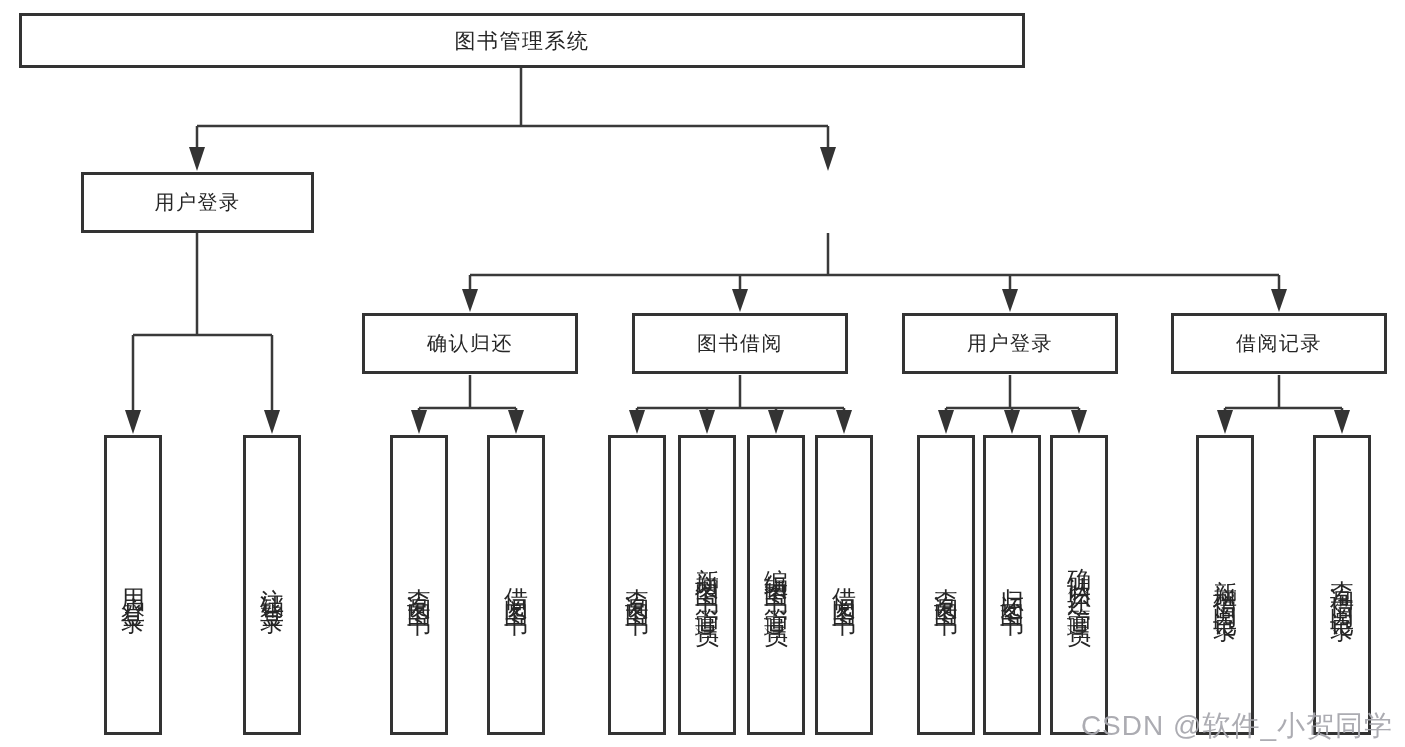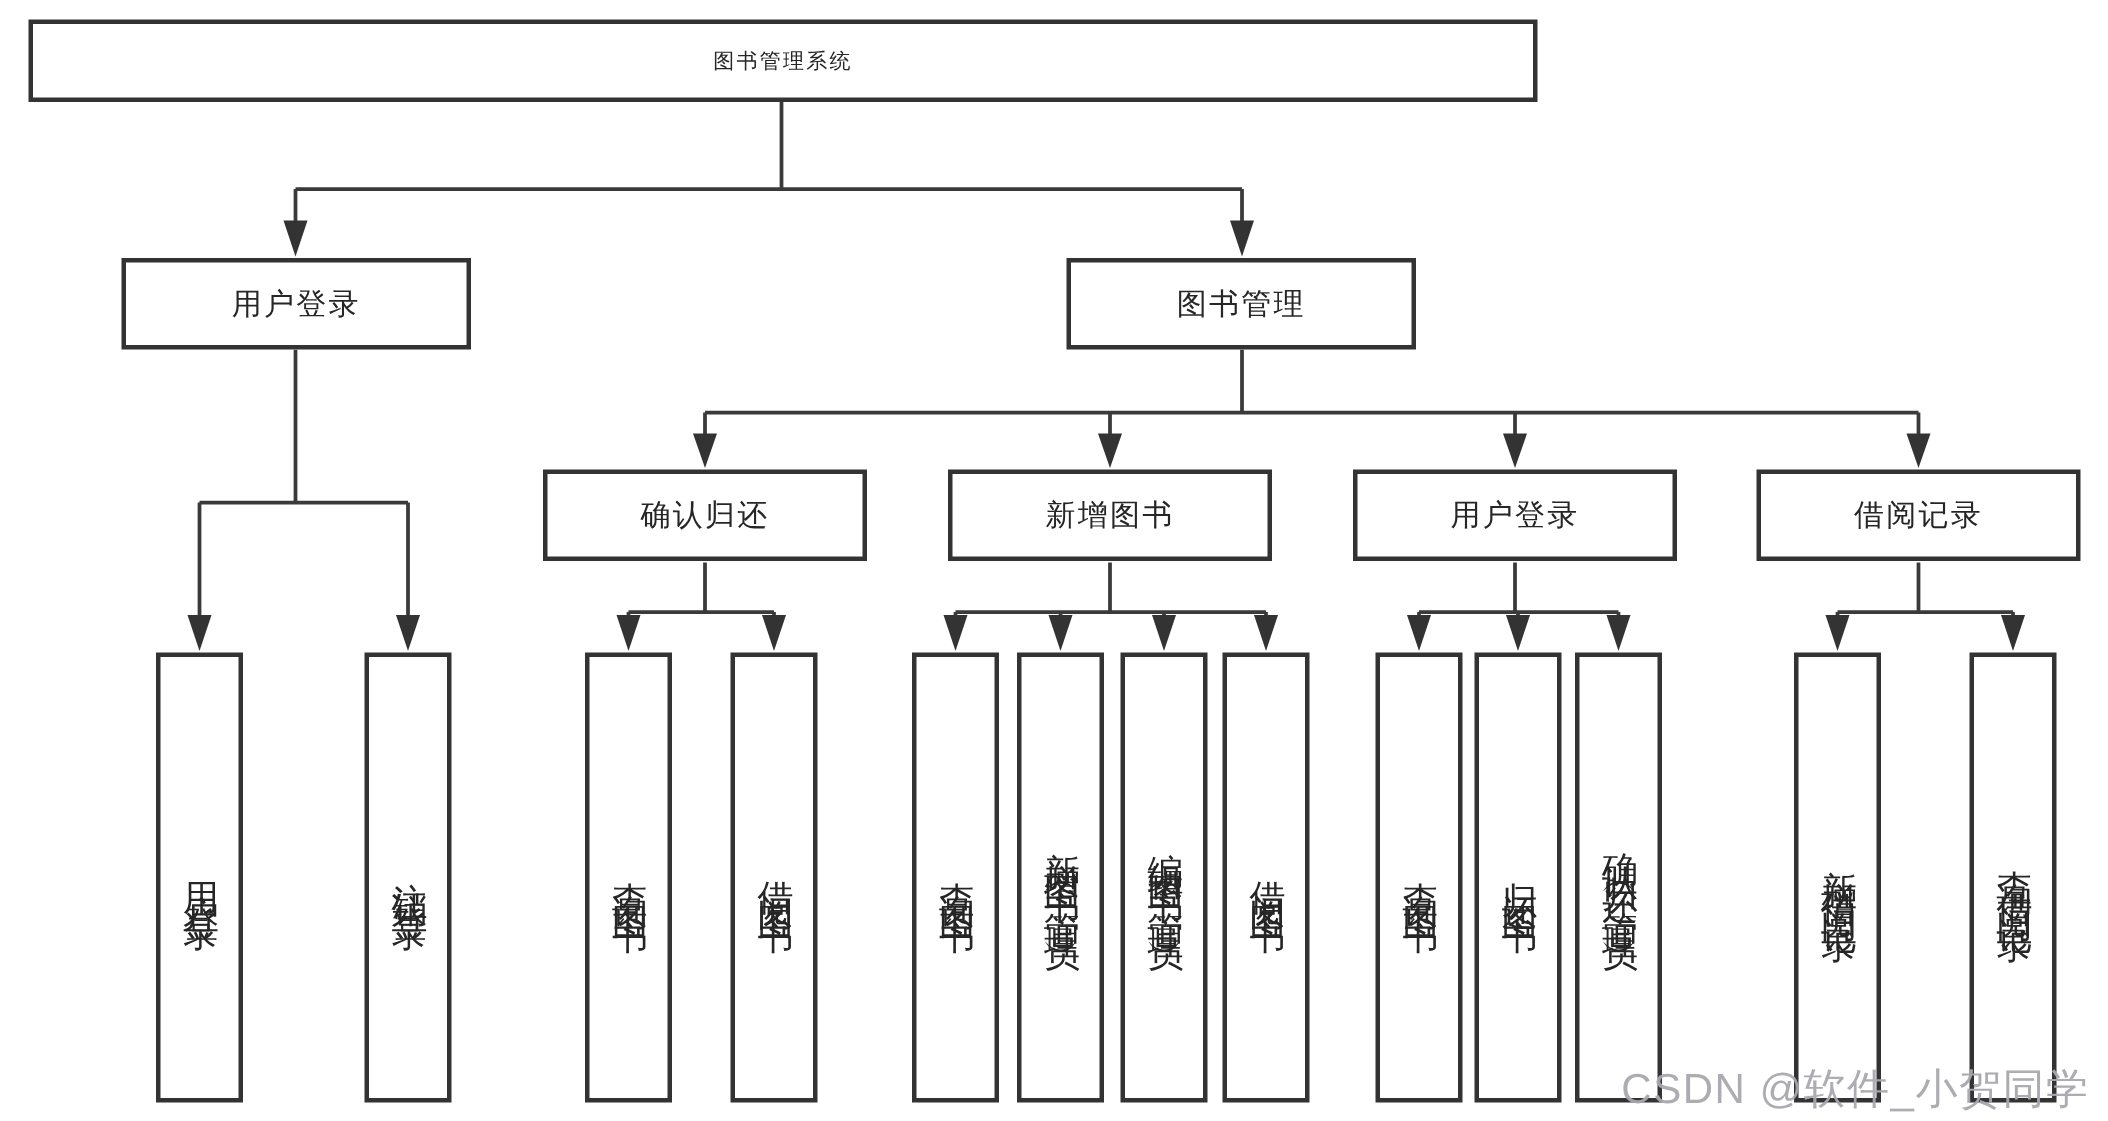--- a/index.html
+++ b/index.html
@@ -7,21 +7,21 @@
     position:relative;width:1405px;height:747px;background:#ffffff;
     font-family:"Liberation Sans","DejaVu Sans",sans-serif;overflow:hidden;
   }
   .box{
     position:absolute;background:#ffffff;border:3px solid #333333;
     box-sizing:border-box;display:flex;align-items:center;justify-content:center;
     color:#262626;z-index:2;
   }
   .hlabel{font-size:20px;letter-spacing:1.5px;white-space:nowrap;}
   .root{left:19px;top:13px;width:1006px;height:55px;}
-  .root .hlabel{font-size:14px;}
+  .root .hlabel{font-size:21px;}
   .lvl2{top:172px;width:233px;height:61px;}
   .lvl3{top:313px;width:216px;height:61px;}
   .leaf{top:435px;width:58px;height:300px;}
   .vtext{
     writing-mode:vertical-rl;text-orientation:mixed;
     font-size:24px;letter-spacing:8px;line-height:1;white-space:nowrap;
   }
   #wires{position:absolute;left:0;top:0;z-index:1;pointer-events:none;}
   #wires path{stroke:#3a3a3a;stroke-width:2.5;fill:none;}
   #wires polygon{fill:#333333;}
@@ -85,29 +85,26 @@
     </g>
   </svg>
 
   <div class="box root">
     <span class="hlabel">图书管理系统</span>
   </div>
 
   <div class="box lvl2" style="left:81px;">
     <span class="hlabel">用户登录</span>
   </div>
-  <div class="box lvl2" style="left:711px;">
-    <span class="hlabel">图书管理</span>
-  </div>
 
   <div class="box lvl3" style="left:362px;">
     <span class="hlabel">确认归还</span>
   </div>
   <div class="box lvl3" style="left:632px;">
-    <span class="hlabel">新增图书</span>
+    <span class="hlabel">图书借阅</span>
   </div>
   <div class="box lvl3" style="left:902px;">
     <span class="hlabel">用户登录</span>
   </div>
   <div class="box lvl3" style="left:1171px;">
     <span class="hlabel">借阅记录</span>
   </div>
 
   <div class="box leaf" style="left:104px;">
     <span class="vtext">用户登录</span>

